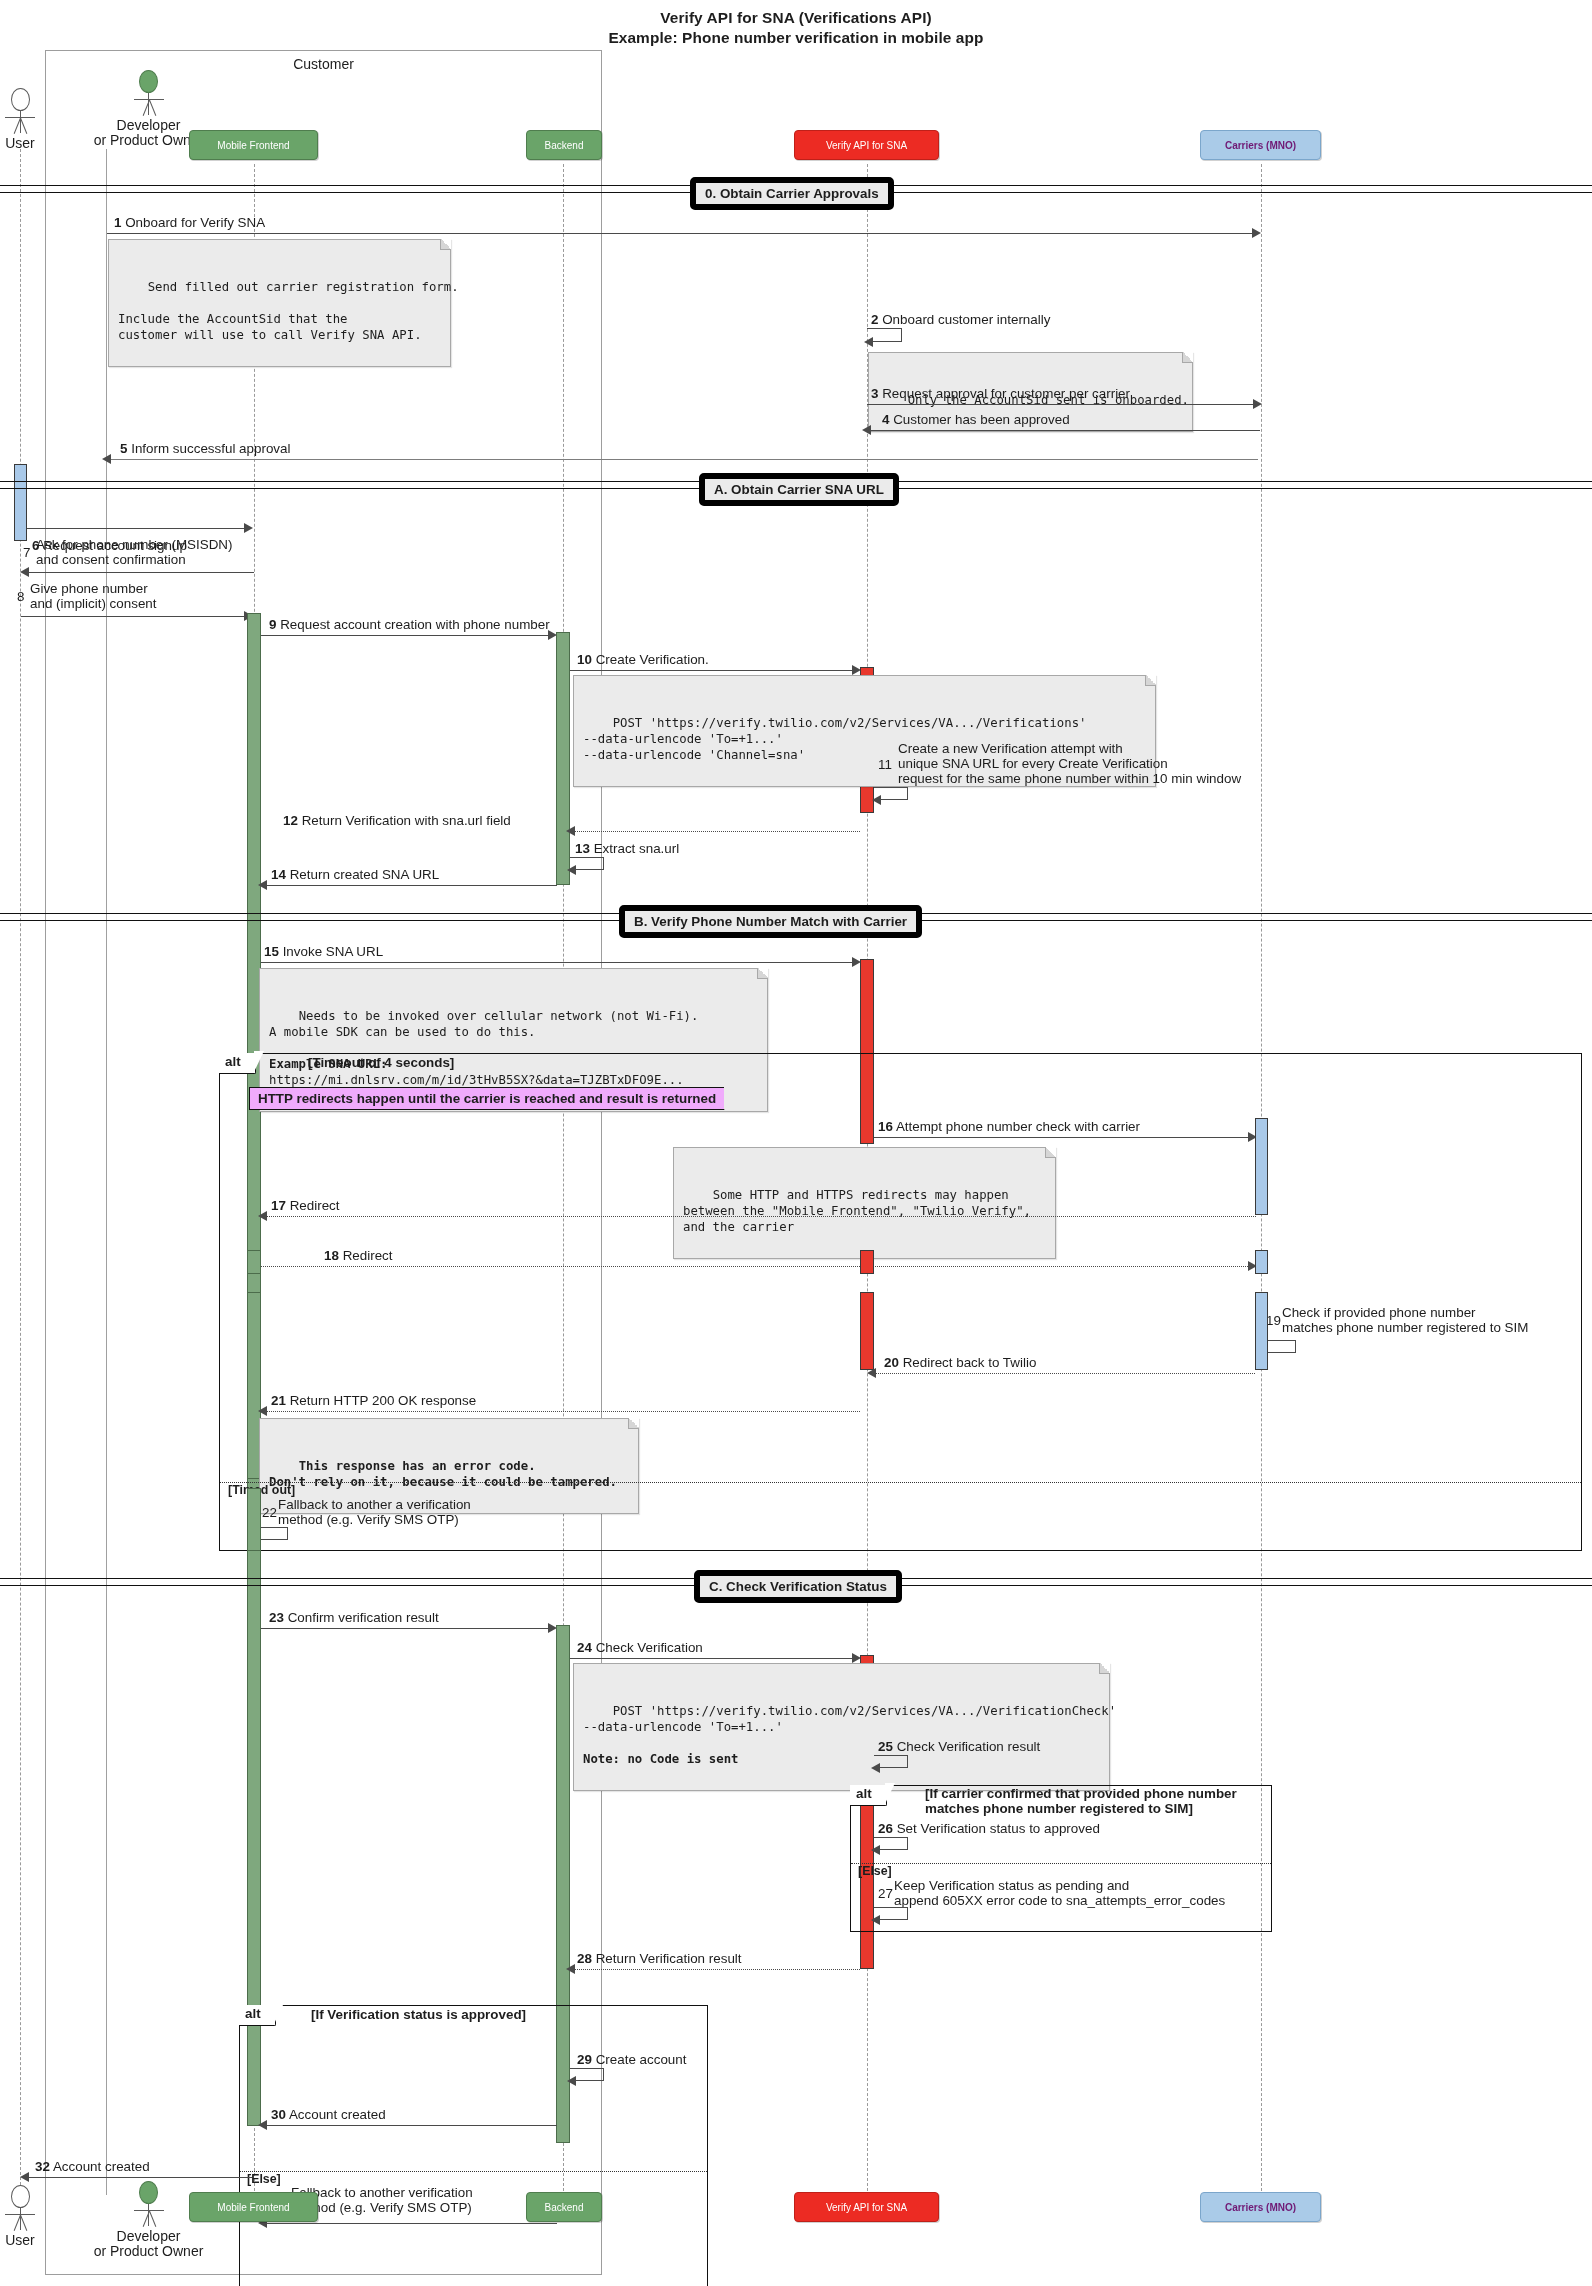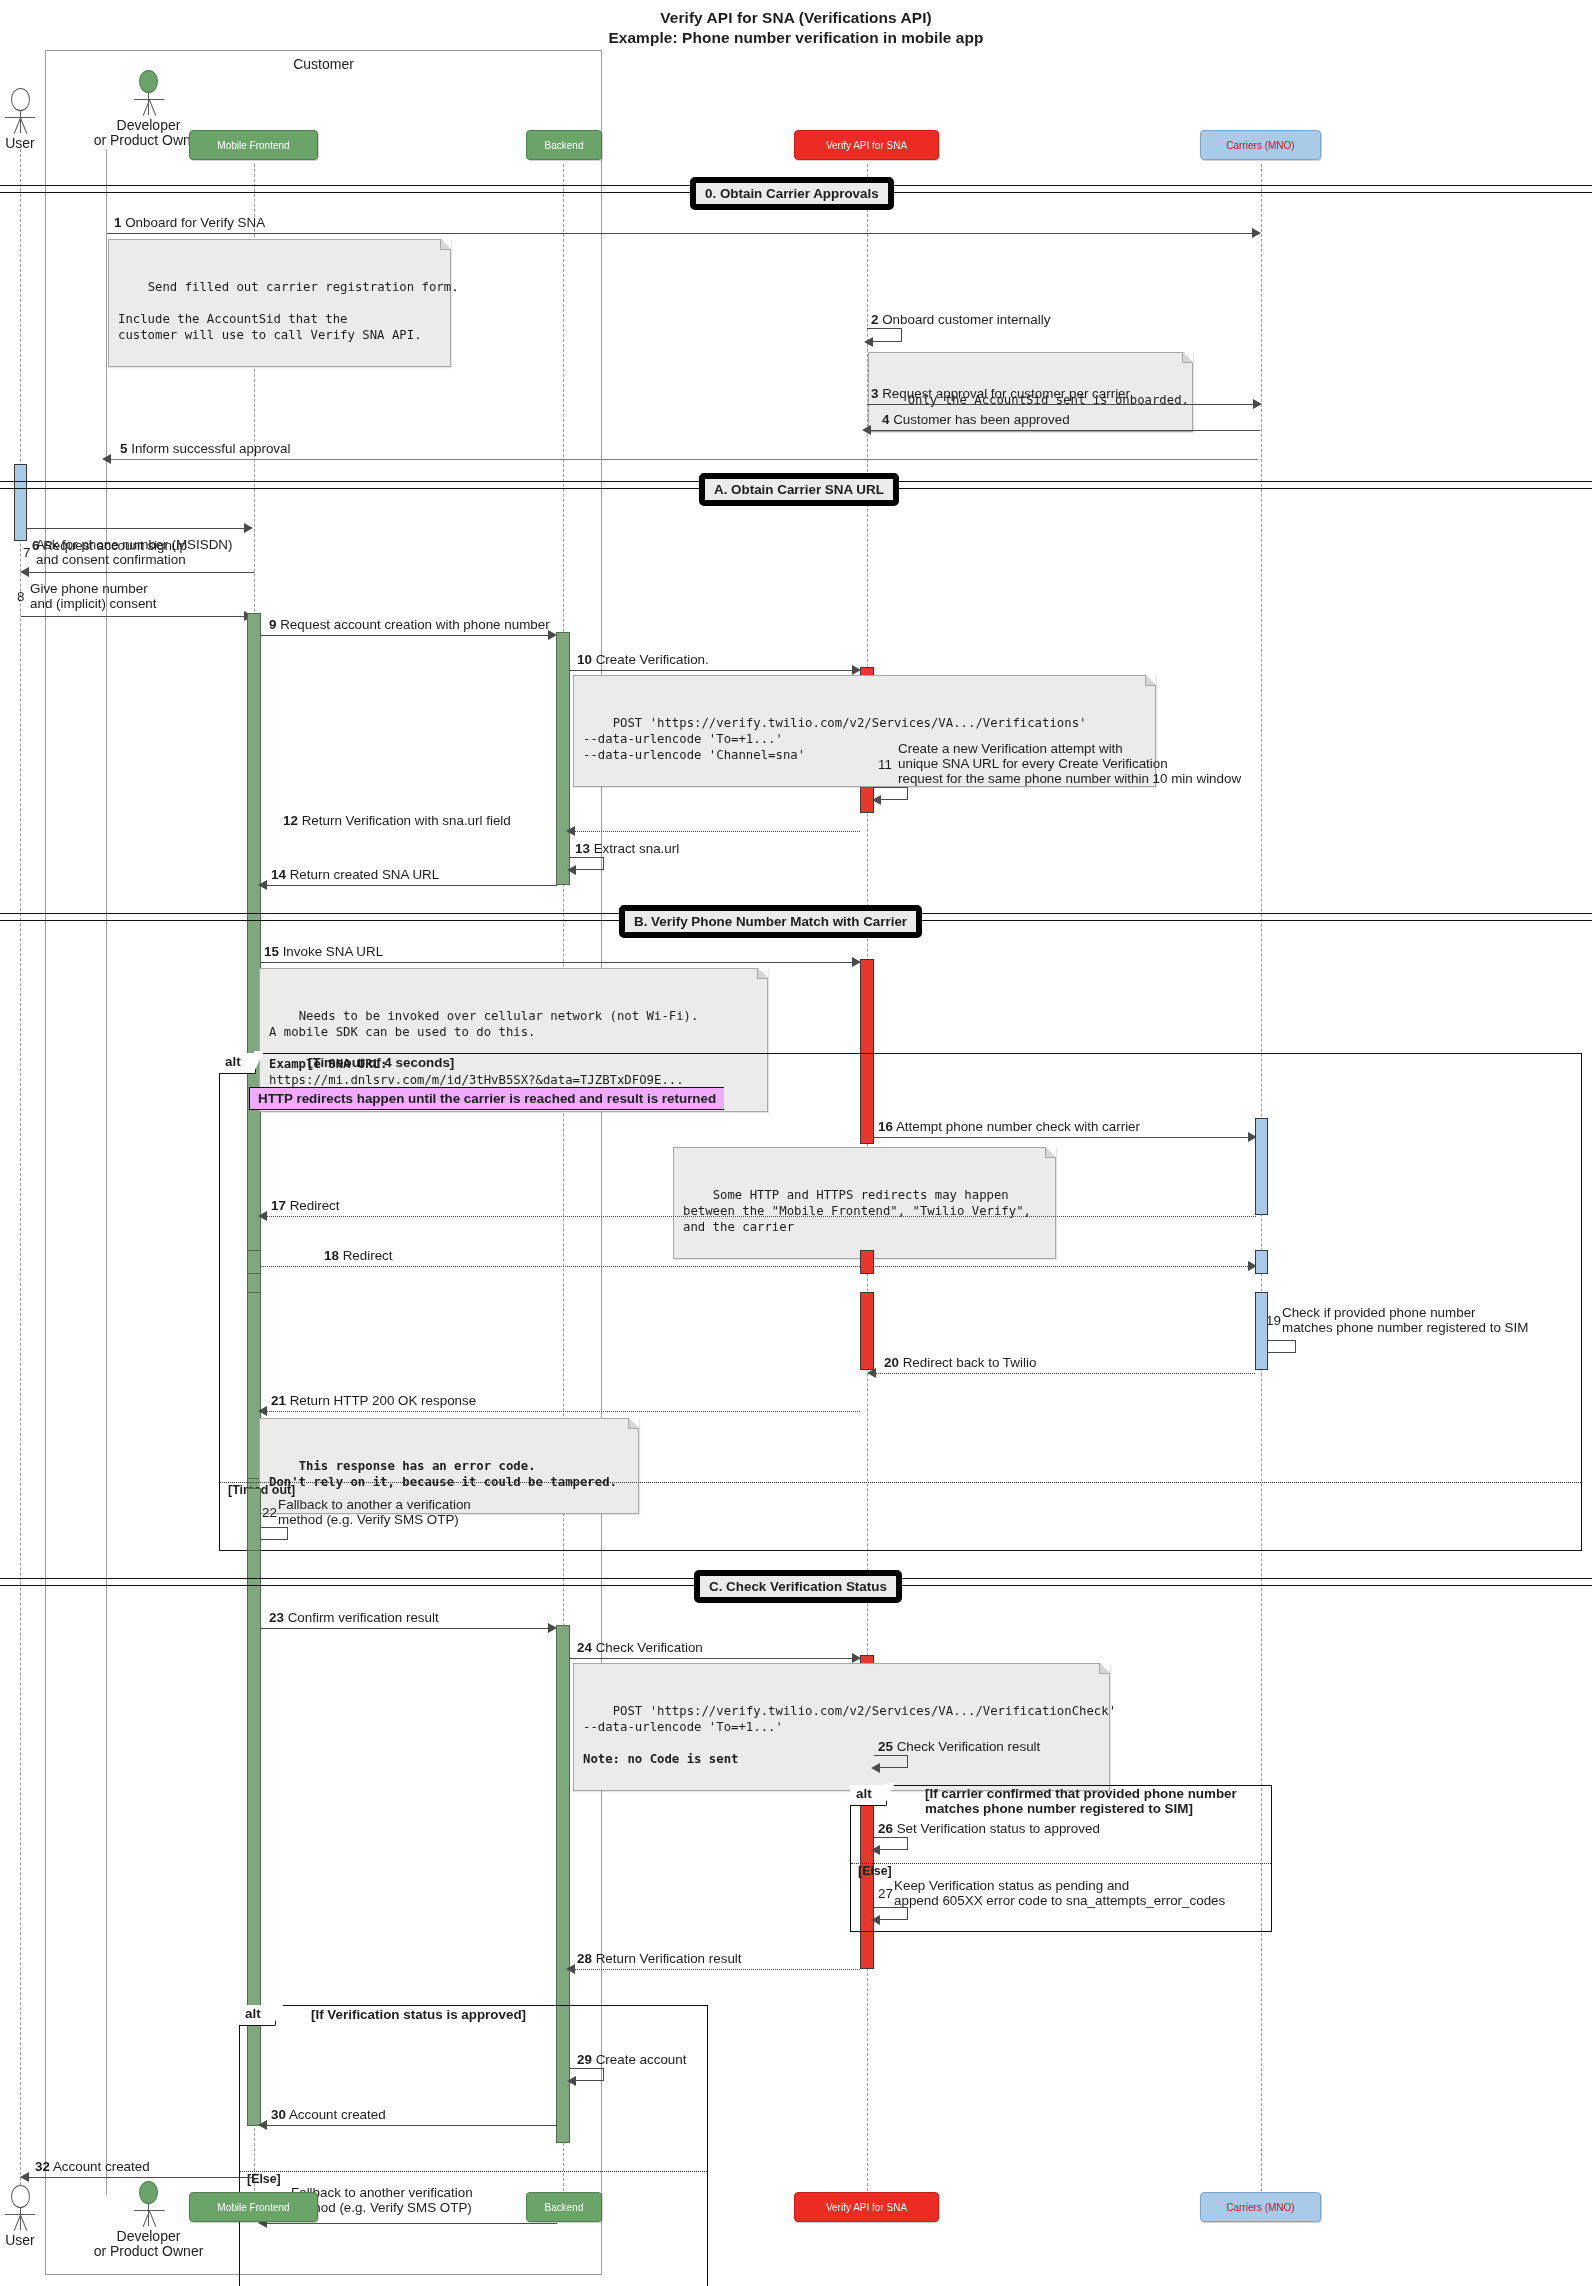--- a/index.html
+++ b/index.html
@@ -14,21 +14,21 @@
   .lifeline{position:absolute;width:0;border-left:1.6px dashed #9a9a9a;}
   .lifeline.solid{border-left-style:solid;border-left-color:#a0a0a0;}
 
   
   .pbox{position:absolute;box-sizing:border-box;border-radius:4px;
         display:flex;align-items:center;justify-content:center;
         font-size:10px;color:#fff;font-weight:normal;white-space:nowrap;
         box-shadow:1px 1px 0 rgba(0,0,0,.18);}
   .pbox.green{background:#6aa469;border:1.5px solid #4f7d4e;}
   .pbox.red{background:#ec2b23;border:1.5px solid #bf2019;}
-  .pbox.blue{background:#aacbe8;border:1.5px solid #7ba6cb;color:#b91c1c;}
+  .pbox.blue{background:#aacbe8;border:1.5px solid #7ba6cb;color:#701a75;font-weight:bold;}
 
   
   .actor{position:absolute;width:46px;}
   .actor .head{width:17px;height:21px;border:1.6px solid #5b5b5b;border-radius:50%;margin:0 auto;background:#fff;}
   .actor .head.filled{background:#6aa469;border-color:#4f7d4e;}
   .actor .body{width:0;height:22px;border-left:1.6px solid #5b5b5b;margin:0 auto;}
   .actor .arms{width:30px;height:0;border-top:1.6px solid #5b5b5b;margin:-16px auto 0;}
   .actor .legs{position:relative;height:16px;width:26px;margin:0 auto;}
   .actor .legs:before,.actor .legs:after{content:"";position:absolute;top:0;left:13px;width:0;height:17px;border-left:1.6px solid #5b5b5b;}
   .actor .legs:before{transform:rotate(22deg);transform-origin:top;}

